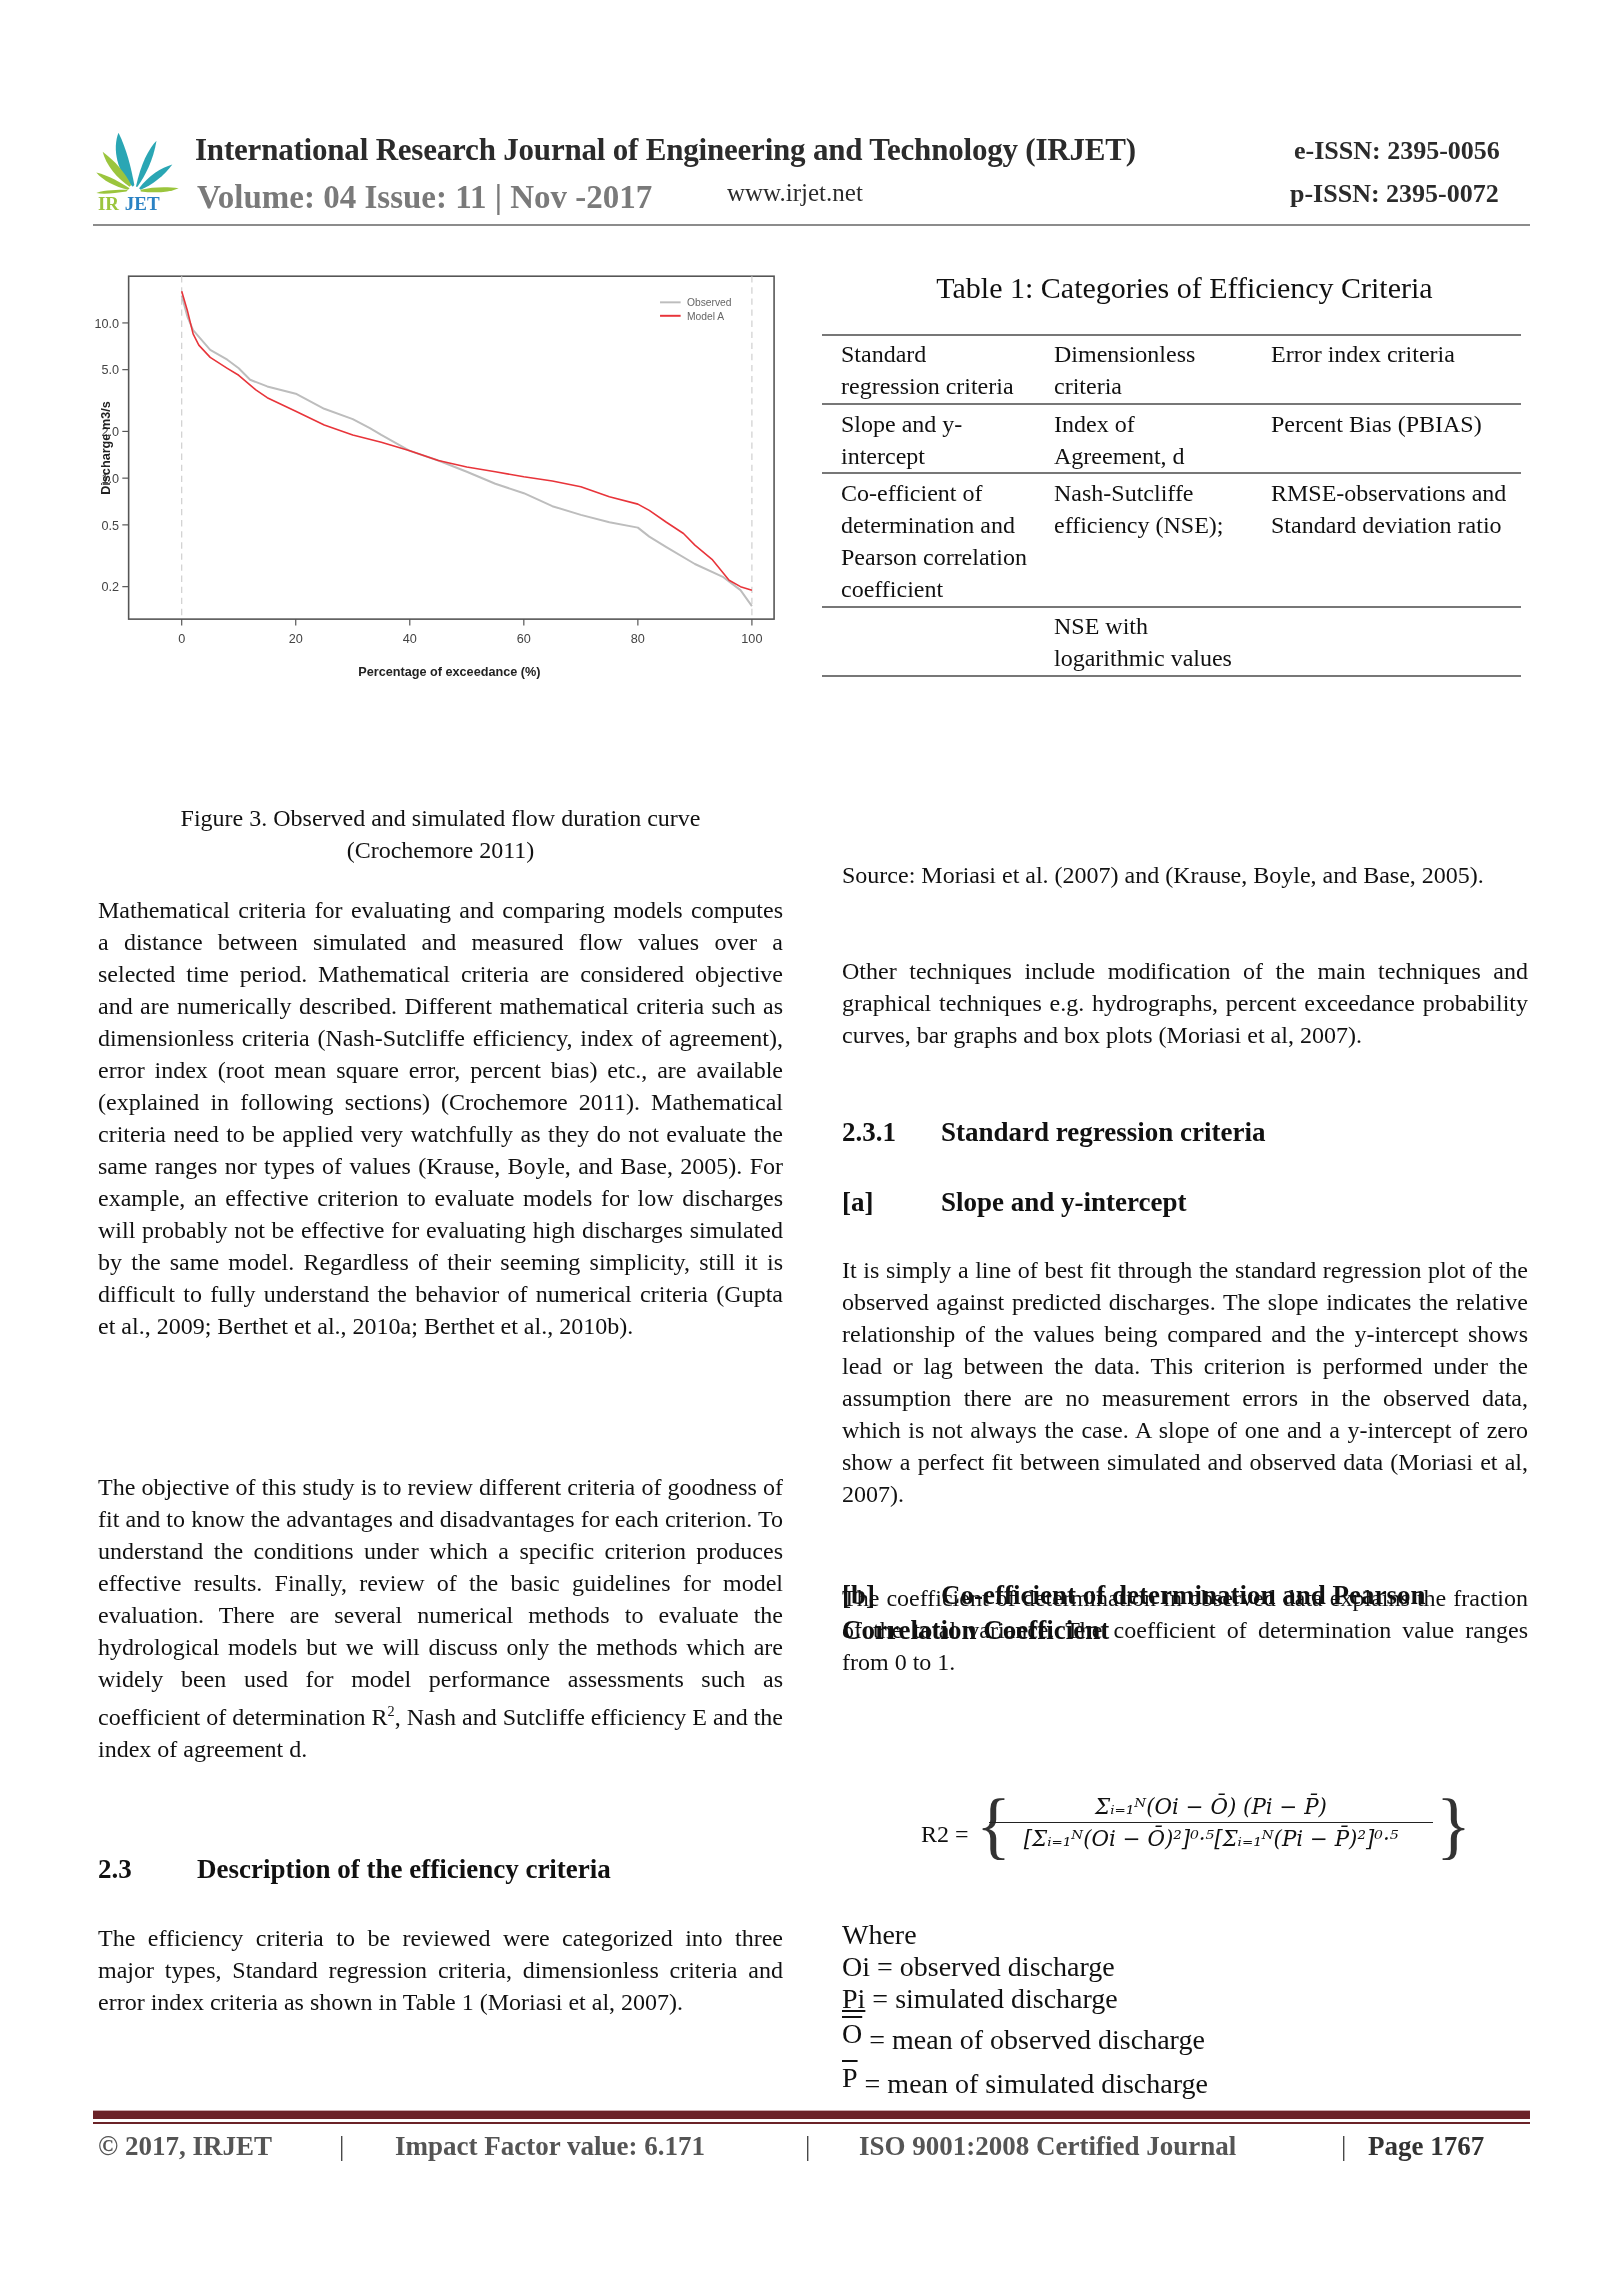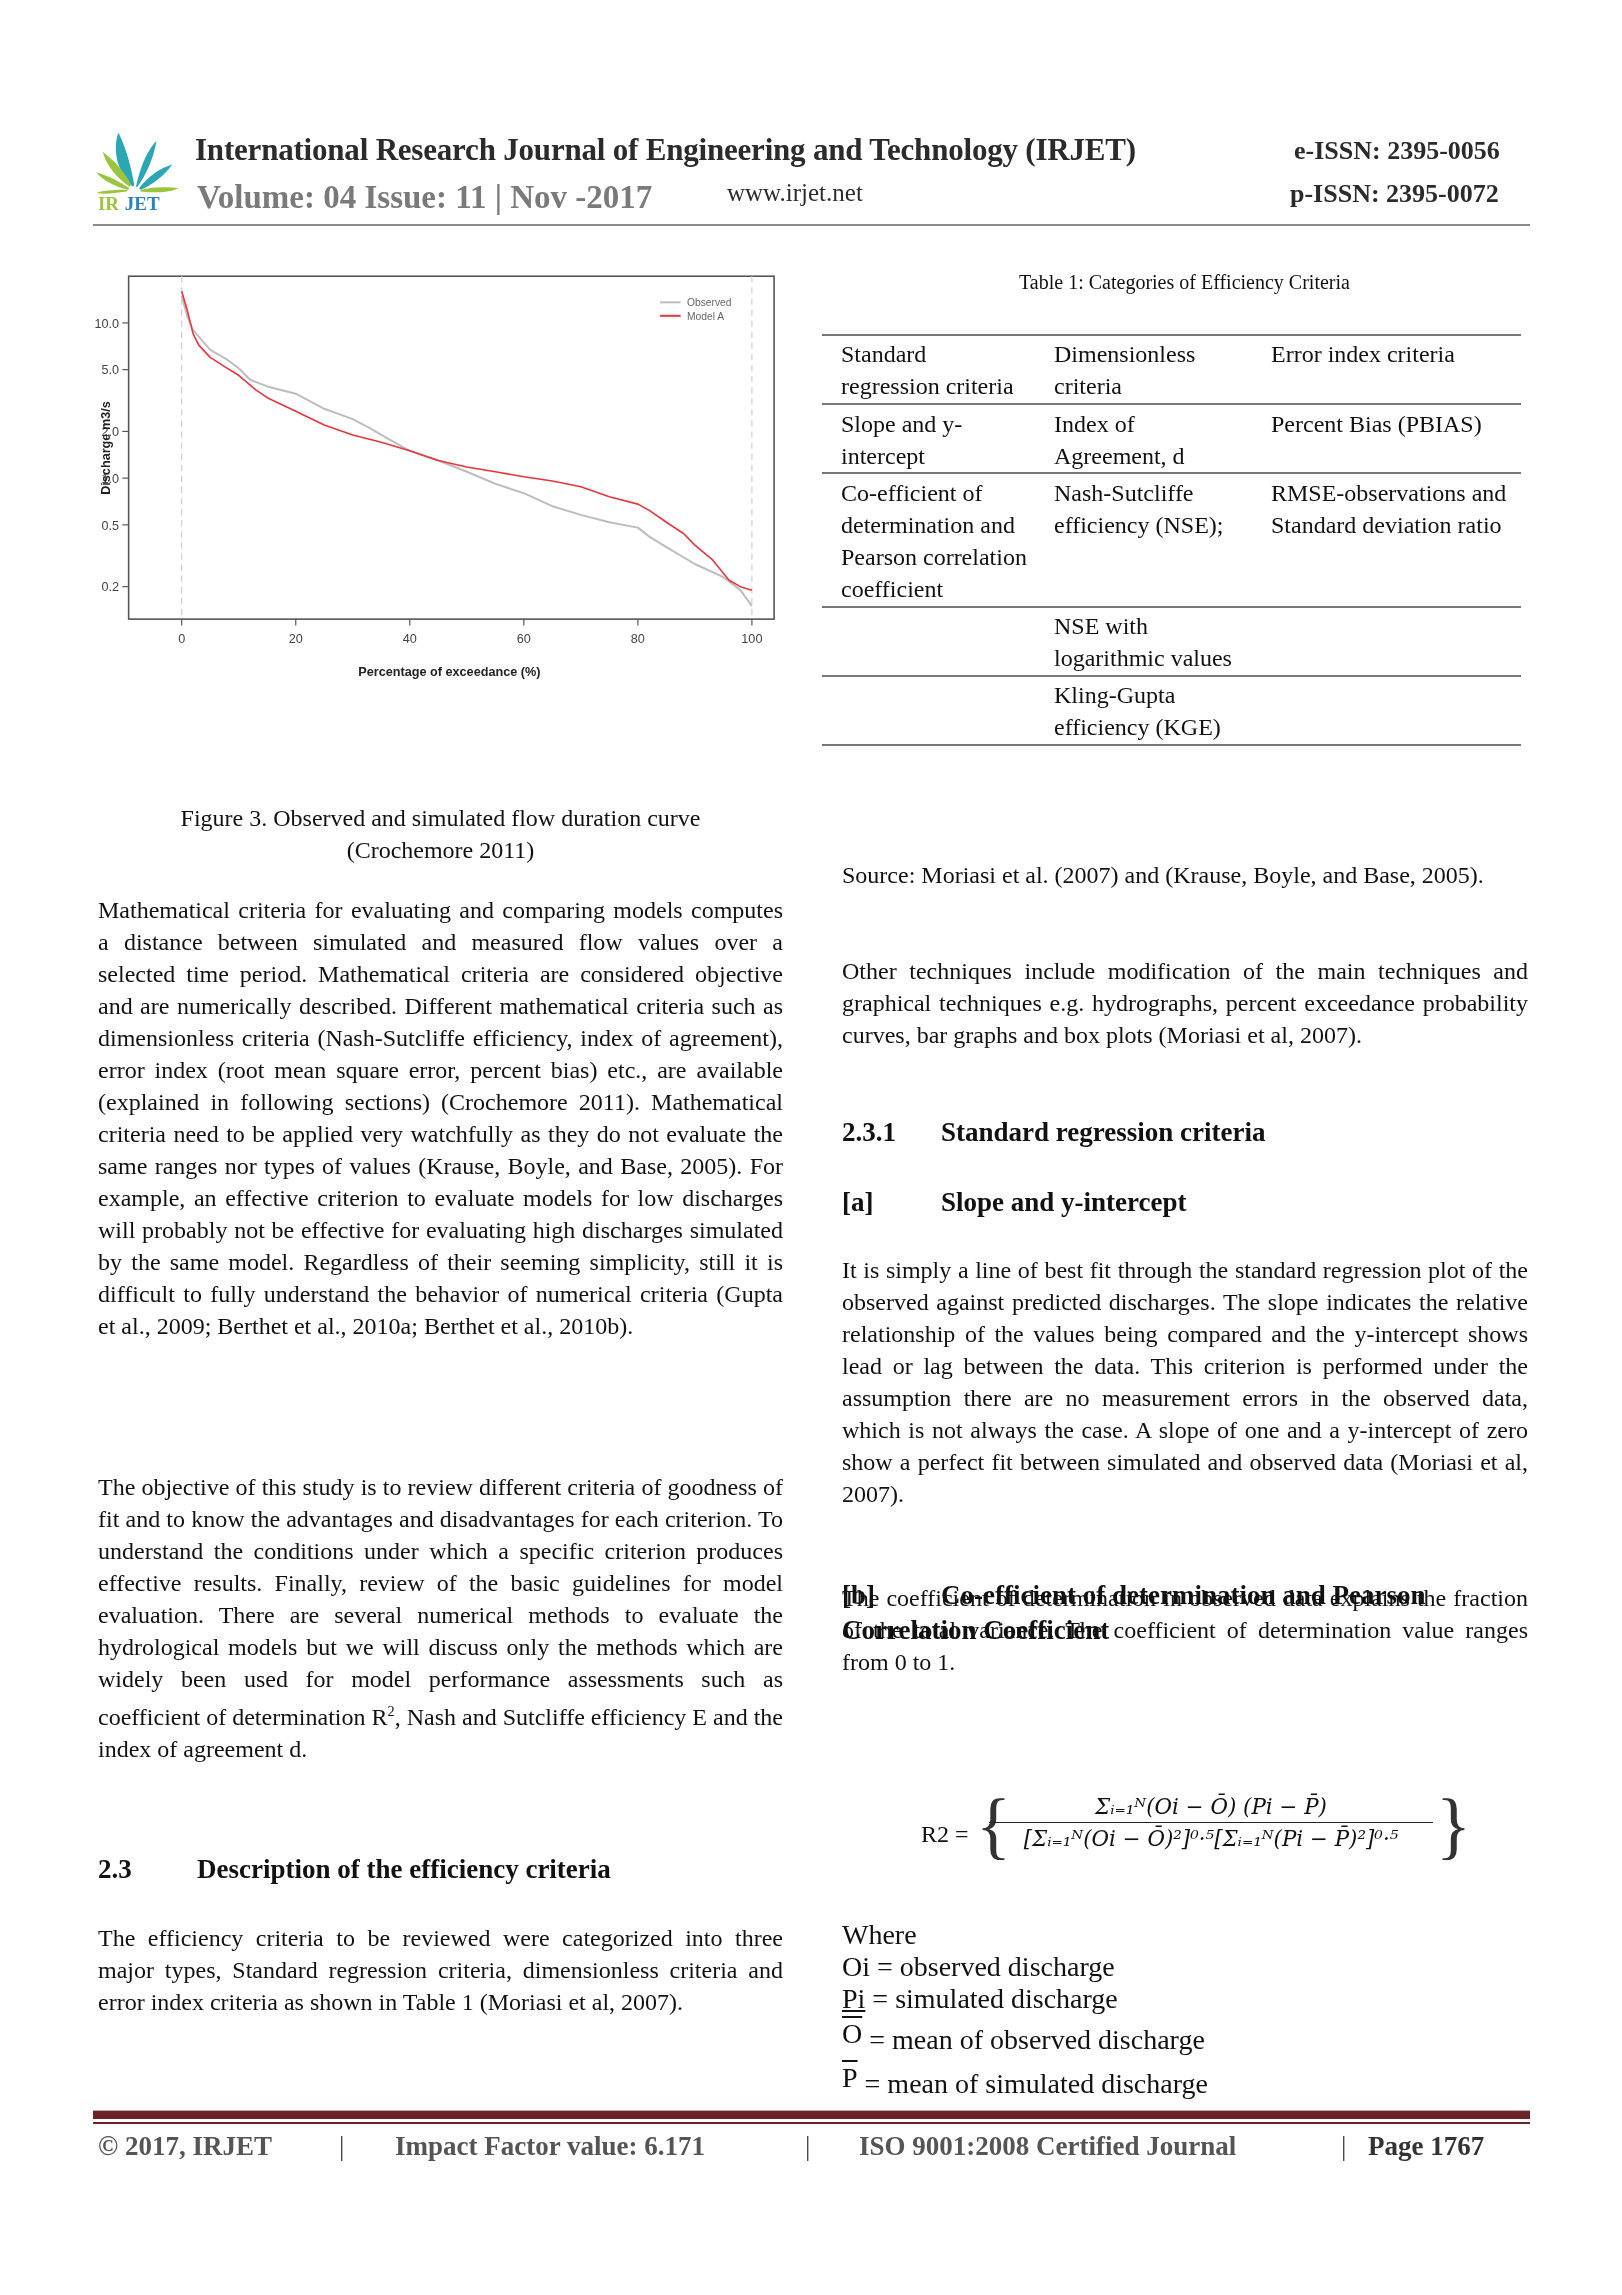--- a/index.html
+++ b/index.html
@@ -22,21 +22,21 @@
   .col-right { left: 842px; width: 686px; }
   .para { margin: 0; }
   .heading { font-weight: bold; font-size: 27px; }
   .heading .num { display: inline-block; width: 99px; }
 
   
   .chart-box { left: 93px; top: 269px; width: 689px; height: 507px; }
   .caption { left: 98px; top: 802px; width: 685px; text-align: center; font-size: 24px; line-height: 32px; }
 
   
-  .tbl-caption { left: 824px; top: 271px; width: 721px; text-align: center; font-size: 20px; }
+  .tbl-caption { left: 824px; top: 271px; width: 721px; text-align: center; font-size: 30px; }
   table.crit { position: absolute; left: 822px; top: 334px; width: 699px; border-collapse: collapse; font-size: 24px; line-height: 32px; }
   table.crit td { vertical-align: top; padding: 2.4px 8px 0.8px 19px; border-bottom: 2.4px solid #777; }
   table.crit tr:first-child td { border-top: 2.4px solid #777; }
   table.crit td.c1 { width: 186px; }
   table.crit td.c2 { width: 190px; }
   .formula-label { left: 921px; top: 1821px; font-size: 24px; }
   .frac { left: 989px; top: 1794px; width: 444px; text-align: center; font-family: "DejaVu Serif", serif; }
   .frac .numr { font-size: 21.4px; font-style: italic; border-bottom: 1.6px solid #222; padding-bottom: 3.2px; }
   .frac .den { font-size: 21.4px; font-style: italic; padding-top: 3.2px; }
   .brace-l { left: 976px; top: 1784px; font-size: 73px; font-weight: 100; color: #333; }
@@ -141,25 +141,20 @@
     <tr>
       <td class="c1">Co-efficient of determination and Pearson correlation coefficient</td>
       <td class="c2">Nash-Sutcliffe efficiency (NSE);</td>
       <td>RMSE-observations and Standard deviation ratio</td>
     </tr>
     <tr>
       <td class="c1"></td>
       <td class="c2">NSE with logarithmic values</td>
       <td></td>
     </tr>
-    <tr>
-      <td class="c1"></td>
-      <td class="c2">Kling-Gupta efficiency (KGE)</td>
-      <td></td>
-    </tr>
   </tbody>
 </table>
 <p class="abs col col-right para" style="top:859px;">Source: Moriasi et al. (2007) and (Krause, Boyle, and Base, 2005).</p>
 
 <p class="abs col col-right para" style="top:955px;">Other techniques include modification of the main techniques and graphical techniques e.g. hydrographs, percent exceedance probability curves, bar graphs and box plots (Moriasi et al, 2007).</p>
 <div class="abs col-right heading" style="top:1117px;">
   <span class="num">2.3.1</span><span>Standard regression criteria</span>
 </div>
 <div class="abs col-right heading" style="top:1187px;">
   <span class="num">[a]</span><span>Slope and y-intercept</span>

